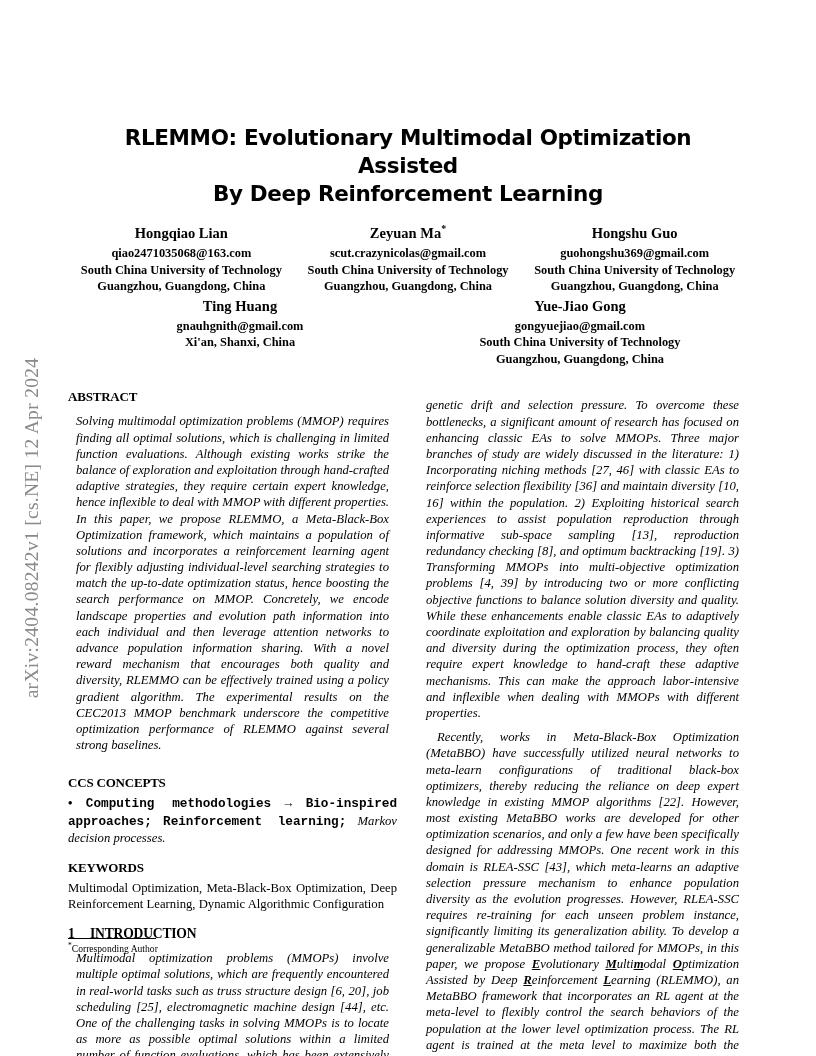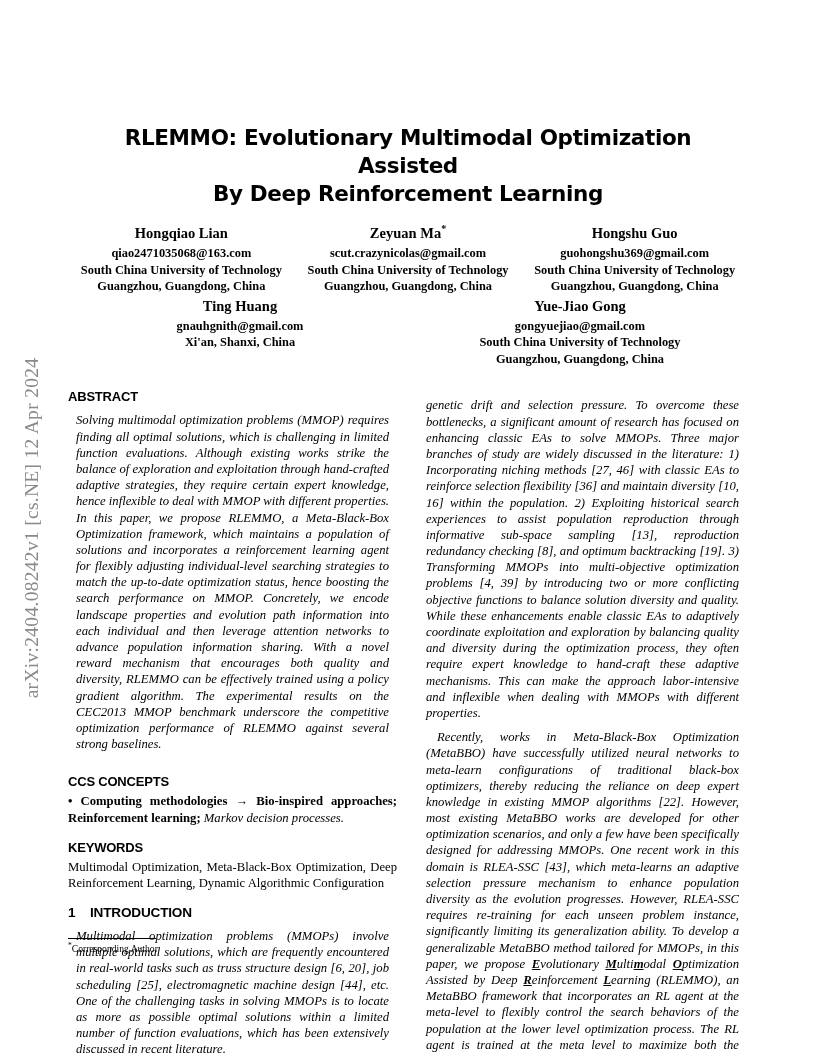--- a/index.html
+++ b/index.html
@@ -99,21 +99,21 @@
     display: flex;
     margin-top: 22px;
     gap: 21px;
   }
   .column {
     width: 329px;
     flex: 0 0 329px;
   }
 
   .sec-head {
-    font-family: Liberation Sans, sans-serif;
+    font-family: Liberation Serif, serif;
     font-size: 13px;
     font-weight: bold;
     letter-spacing: -0.2px;
     margin: 0 0 4px 0;
   }
   .sec-head.numbered {
     font-size: 13.6px;
   }
   .sec-head .secnum {
     display: inline-block;
@@ -126,21 +126,21 @@
     line-height: 1.275;
     text-align: justify;
     text-justify: inter-word;
     hyphens: none;
     font-style: italic;
   }
   p.body + p.body { text-indent: 11px; }
   .gap-md { height: 14px; }
 
   .ccs-text { font-size: 12.7px; line-height: 1.275; text-align: justify; margin: 0; }
-  .ccs-text b { font-family: Liberation Serif, serif; font-weight: bold; }
+  .ccs-text b { font-family: Liberation Mono, monospace; font-weight: bold; }
   .ccs-text i { font-style: italic; }
   .ccs-bullet { font-weight: bold; }
 
   .kw-text { font-size: 12.7px; line-height: 1.275; text-align: justify; margin: 0; }
 
   .acro { font-weight: bold; text-decoration: underline; }
 
   
   #footnote {
     position: absolute;

